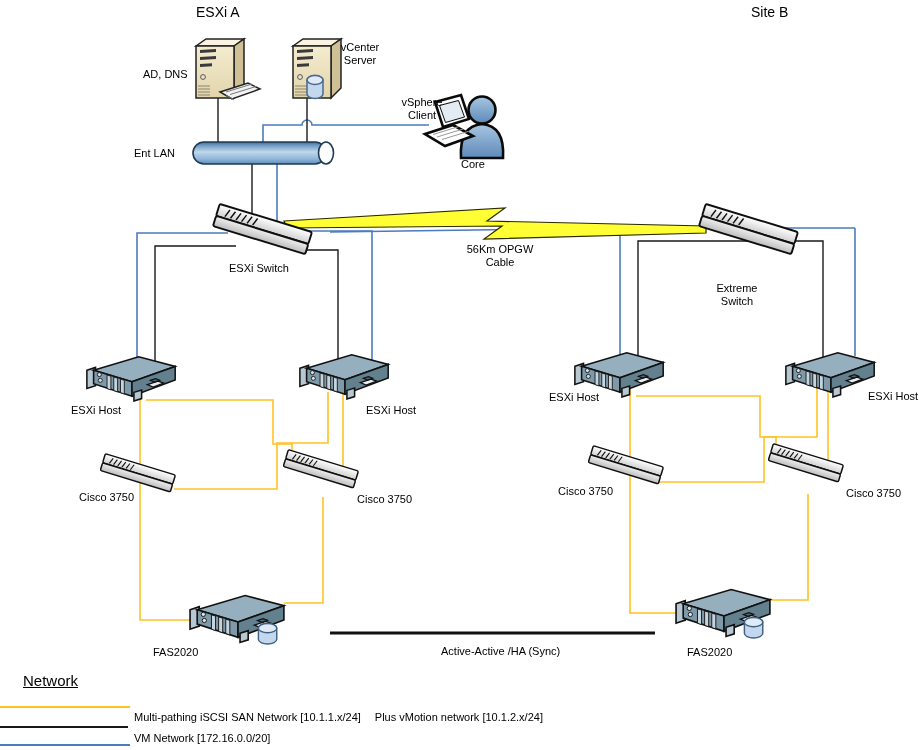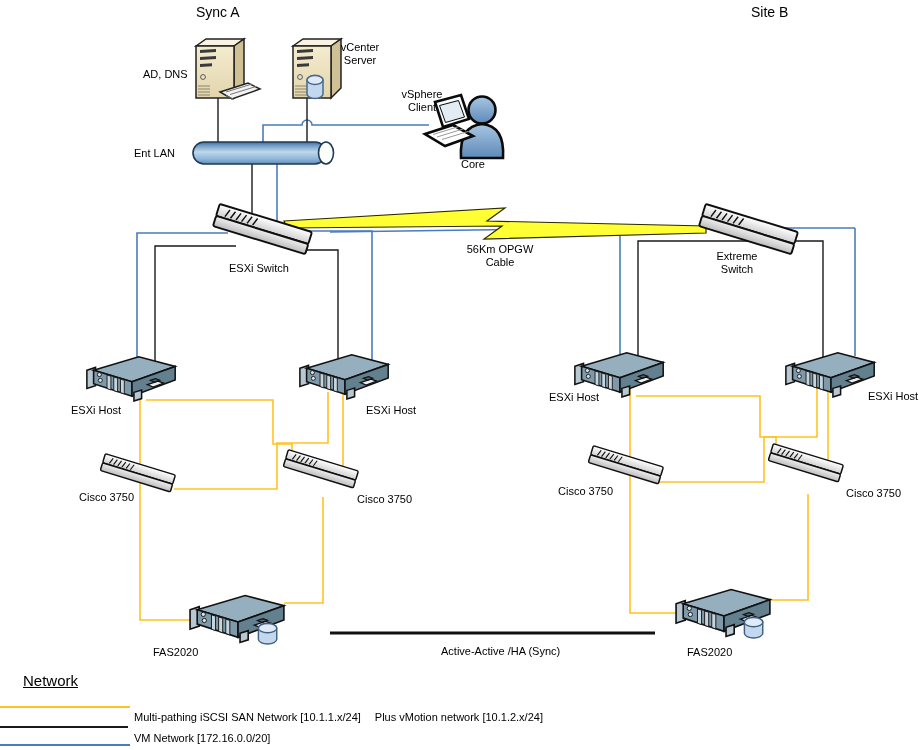--- a/index.html
+++ b/index.html
@@ -235,31 +235,31 @@
   <div class="node" style="left:673px;top:584px;width:102px;height:62px">
     <svg viewBox="0 0 100 60">
       <use href="#g-rack"></use>
       <g>
         <path d="M70,37 a9,4.5 0 0 1 18,0 v11 a9,4.5 0 0 1 -18,0 z" fill="#C3D8EE" stroke="#3F6080" stroke-width="1.4"></path>
         <ellipse cx="79" cy="37" rx="9" ry="4.5" fill="#E0EBF7" stroke="#3F6080" stroke-width="1.4"></ellipse>
       </g>
     </svg>
   </div>
 
-  <div class="site-title" style="left:196px;top:4px">Sync A</div>
+  <div class="site-title" style="left:196px;top:4px">ESXi A</div>
   <div class="site-title" style="left:751px;top:4px">Site B</div>
 
   <div class="lbl" style="left:143px;top:68px">AD, DNS</div>
   <div class="lbl c" style="left:334px;top:41px;width:52px">vCenter Server</div>
-  <div class="lbl c" style="left:397px;top:88px;width:50px">vSphere Client</div>
+  <div class="lbl c" style="left:397px;top:96px;width:50px">vSphere Client</div>
   <div class="lbl" style="left:461px;top:158px">Core</div>
   <div class="lbl" style="left:134px;top:147px">Ent LAN</div>
   <div class="lbl" style="left:229px;top:262px">ESXi Switch</div>
   <div class="lbl c" style="left:455px;top:243px;width:90px">56Km OPGW Cable</div>
-  <div class="lbl c" style="left:708px;top:250px;width:58px">Extreme Switch</div>
+  <div class="lbl c" style="left:708px;top:282px;width:58px">Extreme Switch</div>
 
   <div class="lbl" style="left:71px;top:404px">ESXi Host</div>
   <div class="lbl" style="left:366px;top:404px">ESXi Host</div>
   <div class="lbl" style="left:549px;top:391px">ESXi Host</div>
   <div class="lbl" style="left:868px;top:390px">ESXi Host</div>
 
   <div class="lbl" style="left:79px;top:491px">Cisco 3750</div>
   <div class="lbl" style="left:357px;top:493px">Cisco 3750</div>
   <div class="lbl" style="left:558px;top:485px">Cisco 3750</div>
   <div class="lbl" style="left:846px;top:487px">Cisco 3750</div>

